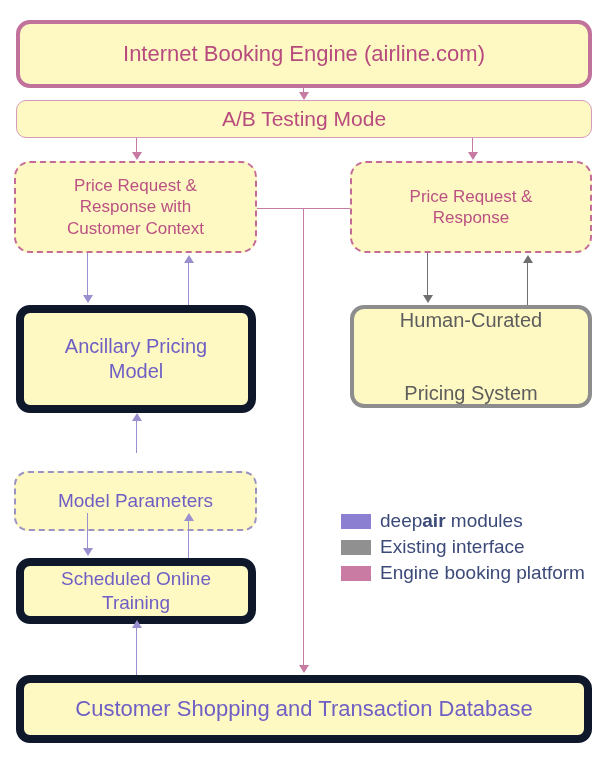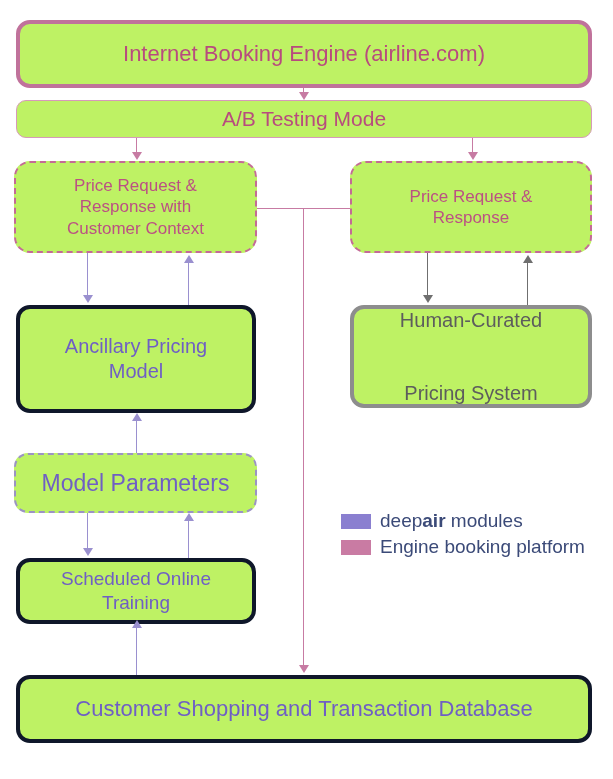--- a/index.html
+++ b/index.html
@@ -1,29 +1,29 @@
 <!DOCTYPE html>
 <html><head>
 <meta charset="utf-8">
 <style>
   html,body{margin:0;padding:0;background:#ffffff;}
   body{width:613px;height:779px;font-family:"Liberation Sans",sans-serif;}
   #stage{position:relative;width:613px;height:779px;overflow:hidden;background:#fff;}
 
   .node{position:absolute;box-sizing:border-box;display:flex;align-items:center;
-        justify-content:center;text-align:center;background:#bef264;}
+        justify-content:center;text-align:center;background:#fef9c3;}
   .node .lbl{display:block;line-height:1.24;}
 
   
   .pink-strong{border:4px solid #c0729b;border-radius:14px;color:#b84b7e;}
   .pink-thin{border:1.6px solid #d79ab9;border-radius:10px;color:#b84b7e;}
   .pink-dashed{border:2px dashed #c46a96;border-radius:16px;color:#bb5183;}
 
   
-  .purple-strong{border:4px solid #0f172a;border-radius:14px;color:#6f5fc4;}
+  .purple-strong{border:8px solid #0f172a;border-radius:14px;color:#6f5fc4;}
   .purple-dashed{border:2px dashed #9b93c4;border-radius:14px;color:#6f5fc4;}
 
   
   .gray-strong{border:4px solid #8d8d8d;border-radius:14px;color:#5d5d5d;}
 
   
   .vline,.hline{position:absolute;}
   .vline{width:0;border-left-width:1.6px;border-left-style:solid;}
   .hline{height:0;border-top-width:1.6px;border-top-style:solid;}
   .c-pink{border-color:#c77ba3;}
@@ -74,21 +74,21 @@
   <div class="node purple-strong" style="left:16px;top:305px;width:240px;height:108px;font-size:20px;flex-direction:column;">
     <span class="lbl">Ancillary Pricing</span>
     <span class="lbl">Model</span>
   </div>
 
   <div class="node gray-strong" style="left:350px;top:305px;width:242px;height:103px;font-size:20px;flex-direction:column;gap:48px;">
     <span class="lbl">Human-Curated</span>
     <span class="lbl">Pricing System</span>
   </div>
 
-  <div class="node purple-dashed" style="left:14px;top:453px;width:243px;height:60px;font-size:23px;">
+  <div class="node purple-dashed" style="left:14px;top:471px;width:243px;height:60px;font-size:19px;">
     <span class="lbl">Model Parameters</span>
   </div>
 
   <div class="node purple-strong" style="left:16px;top:558px;width:240px;height:66px;font-size:19px;flex-direction:column;">
     <span class="lbl">Scheduled Online</span>
     <span class="lbl">Training</span>
   </div>
 
   <div class="node purple-strong" style="left:16px;top:675px;width:576px;height:68px;font-size:22px;">
     <span class="lbl">Customer Shopping and Transaction Database</span>
@@ -132,20 +132,24 @@
   <div class="vline c-purple" style="left:136px;top:626px;height:49px;"></div>
   <div class="arrow up a-purple" style="left:132px;top:620px;"></div>
 
   <div id="legend">
 
     <div class="legend-row">
       <span class="swatch" style="background:#8a7fd0;"></span>
       <span class="legend-text"><span>deep</span><b>air</b><span> modules</span></span>
     </div>
 
+    <div class="legend-row">
+      <span class="swatch" style="background:#909090;"></span>
+      <span class="legend-text">Existing interface</span>
+    </div>
 
     <div class="legend-row">
       <span class="swatch" style="background:#c97ba3;"></span>
       <span class="legend-text">Engine booking platform</span>
     </div>
 
   </div>
 
 </div>
 

